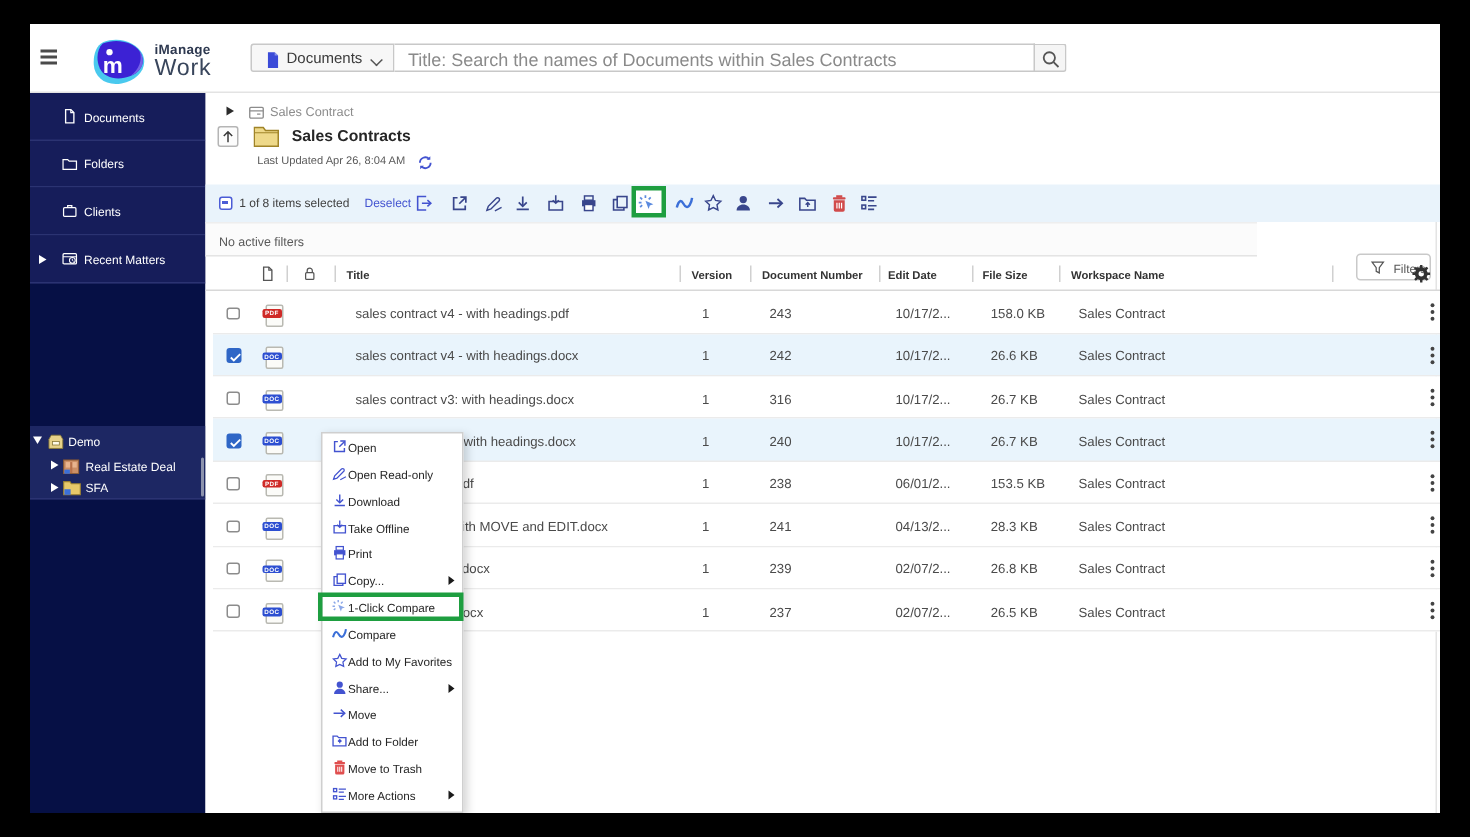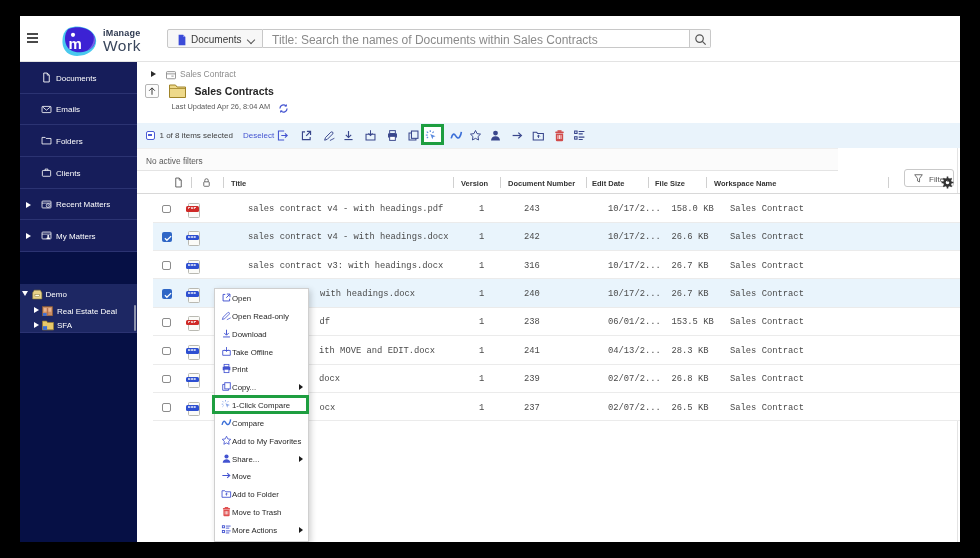--- a/index.html
+++ b/index.html
@@ -40,21 +40,21 @@
 #lastupd { position:absolute; left:34.5px; top:39.5px; font-size:7.4px; color:#595959; }
 #toolbar { position:absolute; left:0; top:61px; width:823px; height:25px; background:#e9f3fb; }
 #selinfo { position:absolute; left:22.5px; top:8px; font-size:8px; color:#404040; }
 #deselect { position:absolute; left:106px; top:8px; font-size:8px; color:#4353d0; }
 #nofilter { position:absolute; left:0; top:86px; width:701px; height:23px; background:#fbfbfb; border-top:1px solid #eee; border-bottom:1px solid #e4e4e4; }
 #nofilter span { position:absolute; left:9px; top:7px; font-size:8.3px; color:#595959; }
 #filtbtn { position:absolute; left:767px; top:20px; width:50px; height:18px; border:1px solid #c9c9c9; border-radius:3px; background:#fff; }
 #filtbtn span { position:absolute; left:24px; top:5px; font-size:8px; color:#555; }
 #thead { position:absolute; left:0; top:109px; width:823px; height:23.3px; border-bottom:1px solid #d8d8d8; font-size:7.5px; font-weight:bold; color:#333; }
 .hsep { position:absolute; top:6px; height:11px; width:1px; background:#d0d0d0; }
-#rows { position:absolute; left:16px; top:132.3px; width:823px;font-family:Liberation Mono, monospace; }
+#rows { position:absolute; left:5px; top:132.3px; width:823px; }
 .row { position:relative; width:823px; height:28.4px; border-bottom:1px solid #ebebeb; font-size:8.8px; color:#4a4a4a; background:#fff; }
 .row.sel { background:#e9f4fc; }
 .row .cb { position:absolute; left:9.3px; top:10.3px; width:8.5px; height:8.5px; border:1px solid #8c8c8c; border-radius:2px; background:#fff; }
 .row .cbc { position:absolute; left:8.5px; top:9.3px; width:10.5px; height:10.5px; border-radius:2px; background:#2f66c6; }
 .row .ftitle { position:absolute; left:95px; top:9.5px; }
 .row .v1 { position:absolute; left:326px; top:9.5px; }
 .row .dnum { position:absolute; left:371px; top:9.5px; }
 .row .edate { position:absolute; left:455px; top:9.5px; }
 .row .fsize { position:absolute; left:518.5px; top:9.5px; }
 .row .wname { position:absolute; left:577px; top:9.5px; }
@@ -243,49 +243,36 @@
 <div id="sidebar">
   <div id="navlist">
   <div class="navitem">
           <svg class="nico" width="11" height="11" viewBox="0 0 16 16" style="color:#fff">
             <use href="#i-doc"></use>
           </svg>
           <span class="lbl">Documents</span>
         </div>
   <div class="navitem">
           <svg class="nico" width="11" height="11" viewBox="0 0 16 16" style="color:#fff">
-            <use href="#i-env"></use>
-          </svg>
-          <span class="lbl">Emails</span>
-        </div>
-  <div class="navitem">
-          <svg class="nico" width="11" height="11" viewBox="0 0 16 16" style="color:#fff">
             <use href="#i-fold"></use>
           </svg>
           <span class="lbl">Folders</span>
         </div>
   <div class="navitem">
           <svg class="nico" width="11" height="11" viewBox="0 0 16 16" style="color:#fff">
             <use href="#i-brief"></use>
           </svg>
           <span class="lbl">Clients</span>
         </div>
   <div class="navitem">
           <div class="arr"></div>
           <svg class="nico" width="11" height="11" viewBox="0 0 16 16" style="color:#fff">
             <use href="#i-matter"></use>
           </svg>
           <span class="lbl">Recent Matters</span>
-        </div>
-  <div class="navitem">
-          <div class="arr"></div>
-          <svg class="nico" width="11" height="11" viewBox="0 0 16 16" style="color:#fff">
-            <use href="#i-matter2"></use>
-          </svg>
-          <span class="lbl">My Matters</span>
         </div>
   </div>
   <div id="tree">
     <div class="trow" style="position:absolute;left:0;top:2px;width:117px;height:17px">
           <div style="position:absolute;left:2px;top:5px;width:0;height:0;border-top:5px solid #fff;border-left:3.5px solid transparent;border-right:3.5px solid transparent"></div>
       <svg width="12.5" height="11.5" viewBox="0 0 16 15" style="position:absolute;left:11px;top:2.5px">
             <path d="M2 5l2-3.5h8L14 5v8H2z" fill="#e7d289" stroke="#8a7b3a" stroke-width="0.8"></path>
             <rect x="5" y="7" width="6" height="3" fill="#fffbe8" stroke="#8a7b3a" stroke-width="0.7"></rect>
           </svg>
       <span style="position:absolute;left:25.5px;top:4px">Demo</span>

